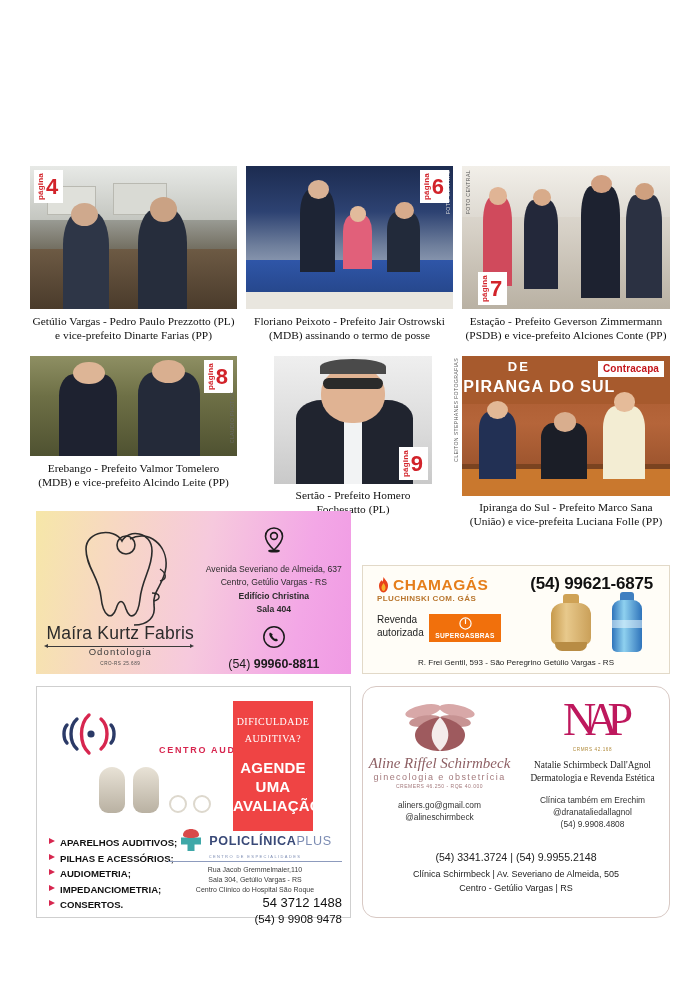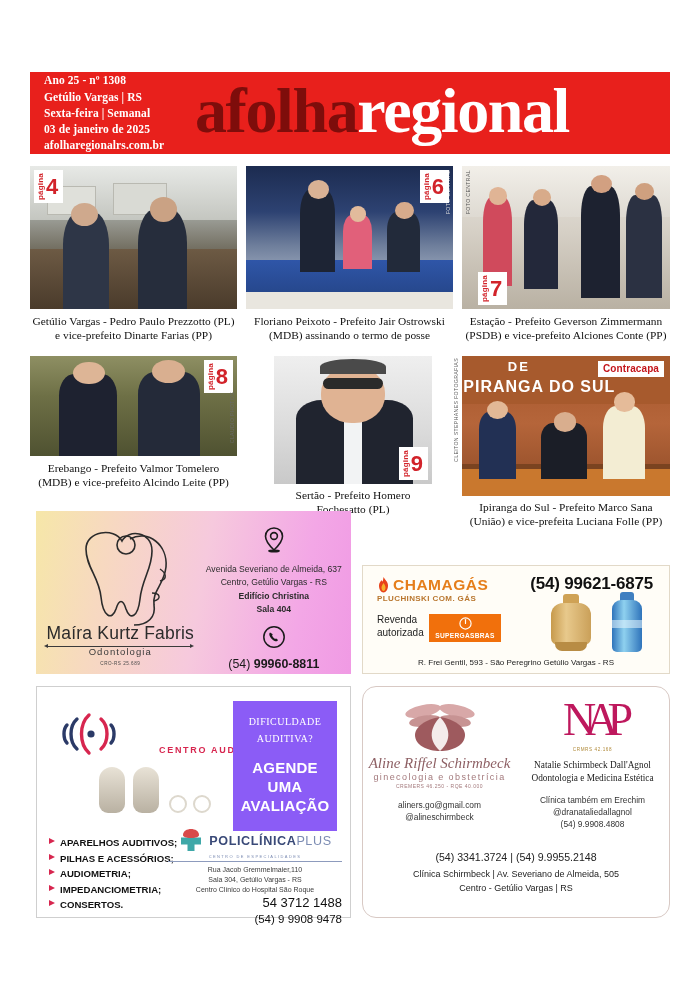--- a/index.html
+++ b/index.html
@@ -135,21 +135,21 @@
   .cg-sgb span{font-family:"Liberation Sans", sans-serif;font-weight:bold;font-size:6.6px;color:#fff;letter-spacing:.3px;}
   .cg-addr  { position:absolute; left:0; right:0; bottom: 6px; text-align:center;
               font-family:"Liberation Sans", sans-serif; font-size:8px; color:#222;}
 
   
   .plena { left: 36px; top: 686px; width: 315px; height: 232px; border:1px solid #cfcfcf; background:#fff;}
   .plena-word { position:absolute; left: 92px; top: 27px; font-family:"Liberation Sans", sans-serif;
                 font-weight:bold; font-size:30px; color:#2b3a67; letter-spacing:1px;}
   .plena-sub  { position:absolute; left: 122px; top: 58px; font-family:"Liberation Sans", sans-serif;
                 font-weight:bold; font-size:9px; color:#d7264f; letter-spacing:1.7px;}
-  .plena-panel{ position:absolute; left: 196px; top: 14px; width:104px; height:130px; background:#8b5cf6;}
+  .plena-panel{ position:absolute; left: 196px; top: 14px; width:80px; height:130px; background:#ef4444;}
   .plena-panel-accent{ position:absolute; left:186px; top:8px; width:110px; height:142px;
                        background:#d7264f; transform: skewX(-7deg); z-index:-1;}
   .pp-q { position:absolute; left:0;right:0; top:12px; text-align:center; color:#fff;
           font-family:"Liberation Serif", serif; font-size:10px; line-height:1.7; letter-spacing:.5px;}
   .pp-a { position:absolute; left:0;right:0; top:58px; text-align:center; color:#fff;
           font-family:"Liberation Sans", sans-serif; font-weight:bold; font-size:15px; line-height:1.25; letter-spacing:.2px;}
   .plena-list{ position:absolute; left:12px; top:148px; font-family:"Liberation Sans", sans-serif;
                font-weight:bold; font-size:9.6px; color:#111; line-height:1.62;}
   .plena-list li{list-style:none; position:relative; padding-left:11px;}
   .plena-list li:before{content:""; position:absolute;left:0;top:3px;
@@ -178,33 +178,20 @@
   .dr2-info{font-family:"Liberation Sans", sans-serif; font-size:8.4px; color:#333; line-height:1.45; margin-top:8px;}
   .docs-foot{position:absolute;left:0;right:0;bottom:22px;text-align:center;}
   .docs-tel{font-family:"Liberation Sans", sans-serif; font-size:10.6px; color:#222;}
   .docs-addr{font-family:"Liberation Sans", sans-serif; font-size:9px; color:#222; line-height:1.5; margin-top:5px;}
 </style>
 </head>
 <body>
 
 <div class="page">
 
-  <div class="masthead">
-    <div class="masthead-info">
-      <div>Ano 25 - nº 1308</div>
-      <div>Getúlio Vargas | RS</div>
-      <div>Sexta-feira | Semanal</div>
-      <div>03 de janeiro de 2025</div>
-      <div>afolharegionalrs.com.br</div>
-    </div>
-    <div class="masthead-logo">
-      <span class="logo-a">afolha</span>
-        <span class="logo-b">regional</span>
-    </div>
-  </div>
 
   <div class="photos">
 
     <div class="ph" style="position:absolute;left:0;top:0;width:207px;height:143px;background:linear-gradient(180deg,#cfd3d0 0%,#a8aca7 30%,#6f6a5c 60%,#3c3a33 100%);">
       <div style="position:absolute;left:0;top:0;width:100%;height:38%;background:linear-gradient(180deg,#e7e9e6,#c4c6c0);"></div>
       <div style="position:absolute;left:8%;top:14%;width:24%;height:20%;background:#dfe0da;border:1px solid #b9b9b1;"></div>
       <div style="position:absolute;left:40%;top:12%;width:26%;height:22%;background:#d9dad4;border:1px solid #b9b9b1;"></div>
       <div style="position:absolute;left:0;bottom:0;width:100%;height:42%;background:linear-gradient(180deg,#6d5a44,#4a3b2b);"></div>
       <div style="position:absolute;left:16%;top:32%;width:22%;height:68%;background:#2e3647;border-radius:34% 34% 0 0;"></div>
       <div style="position:absolute;left:20%;top:26%;width:13%;height:16%;background:#cfa98d;border-radius:50%;"></div>
@@ -445,21 +432,21 @@
         <div class="dr1-mail">
           <div>aliners.go@gmail.com</div>
           <div>@alineschirmbeck</div>
         </div>
       </div>
 
       <div class="docs-col">
         <div style="font-family:'Liberation Serif',serif;font-size:46px;color:#be185d;letter-spacing:-11px;line-height:1;margin:2px 0 4px 0;">NAP</div>
         <div class="dr2-crm">CRMRS 42.168</div>
         <div class="dr2-name">Natalie Schirmbeck Dall'Agnol</div>
-        <div class="dr2-name" style="margin-top:0;">Odontologia e Medicina Estética</div>
+        <div class="dr2-name" style="margin-top:0;">Dermatologia e Revenda Estética</div>
         <div class="dr2-info">
           <div>Clínica também em Erechim</div>
           <div>@dranataliedallagnol</div>
           <div>(54) 9.9908.4808</div>
         </div>
       </div>
     </div>
     <div class="docs-foot">
       <div class="docs-tel">(54) 3341.3724 | (54) 9.9955.2148</div>
       <div class="docs-addr">

